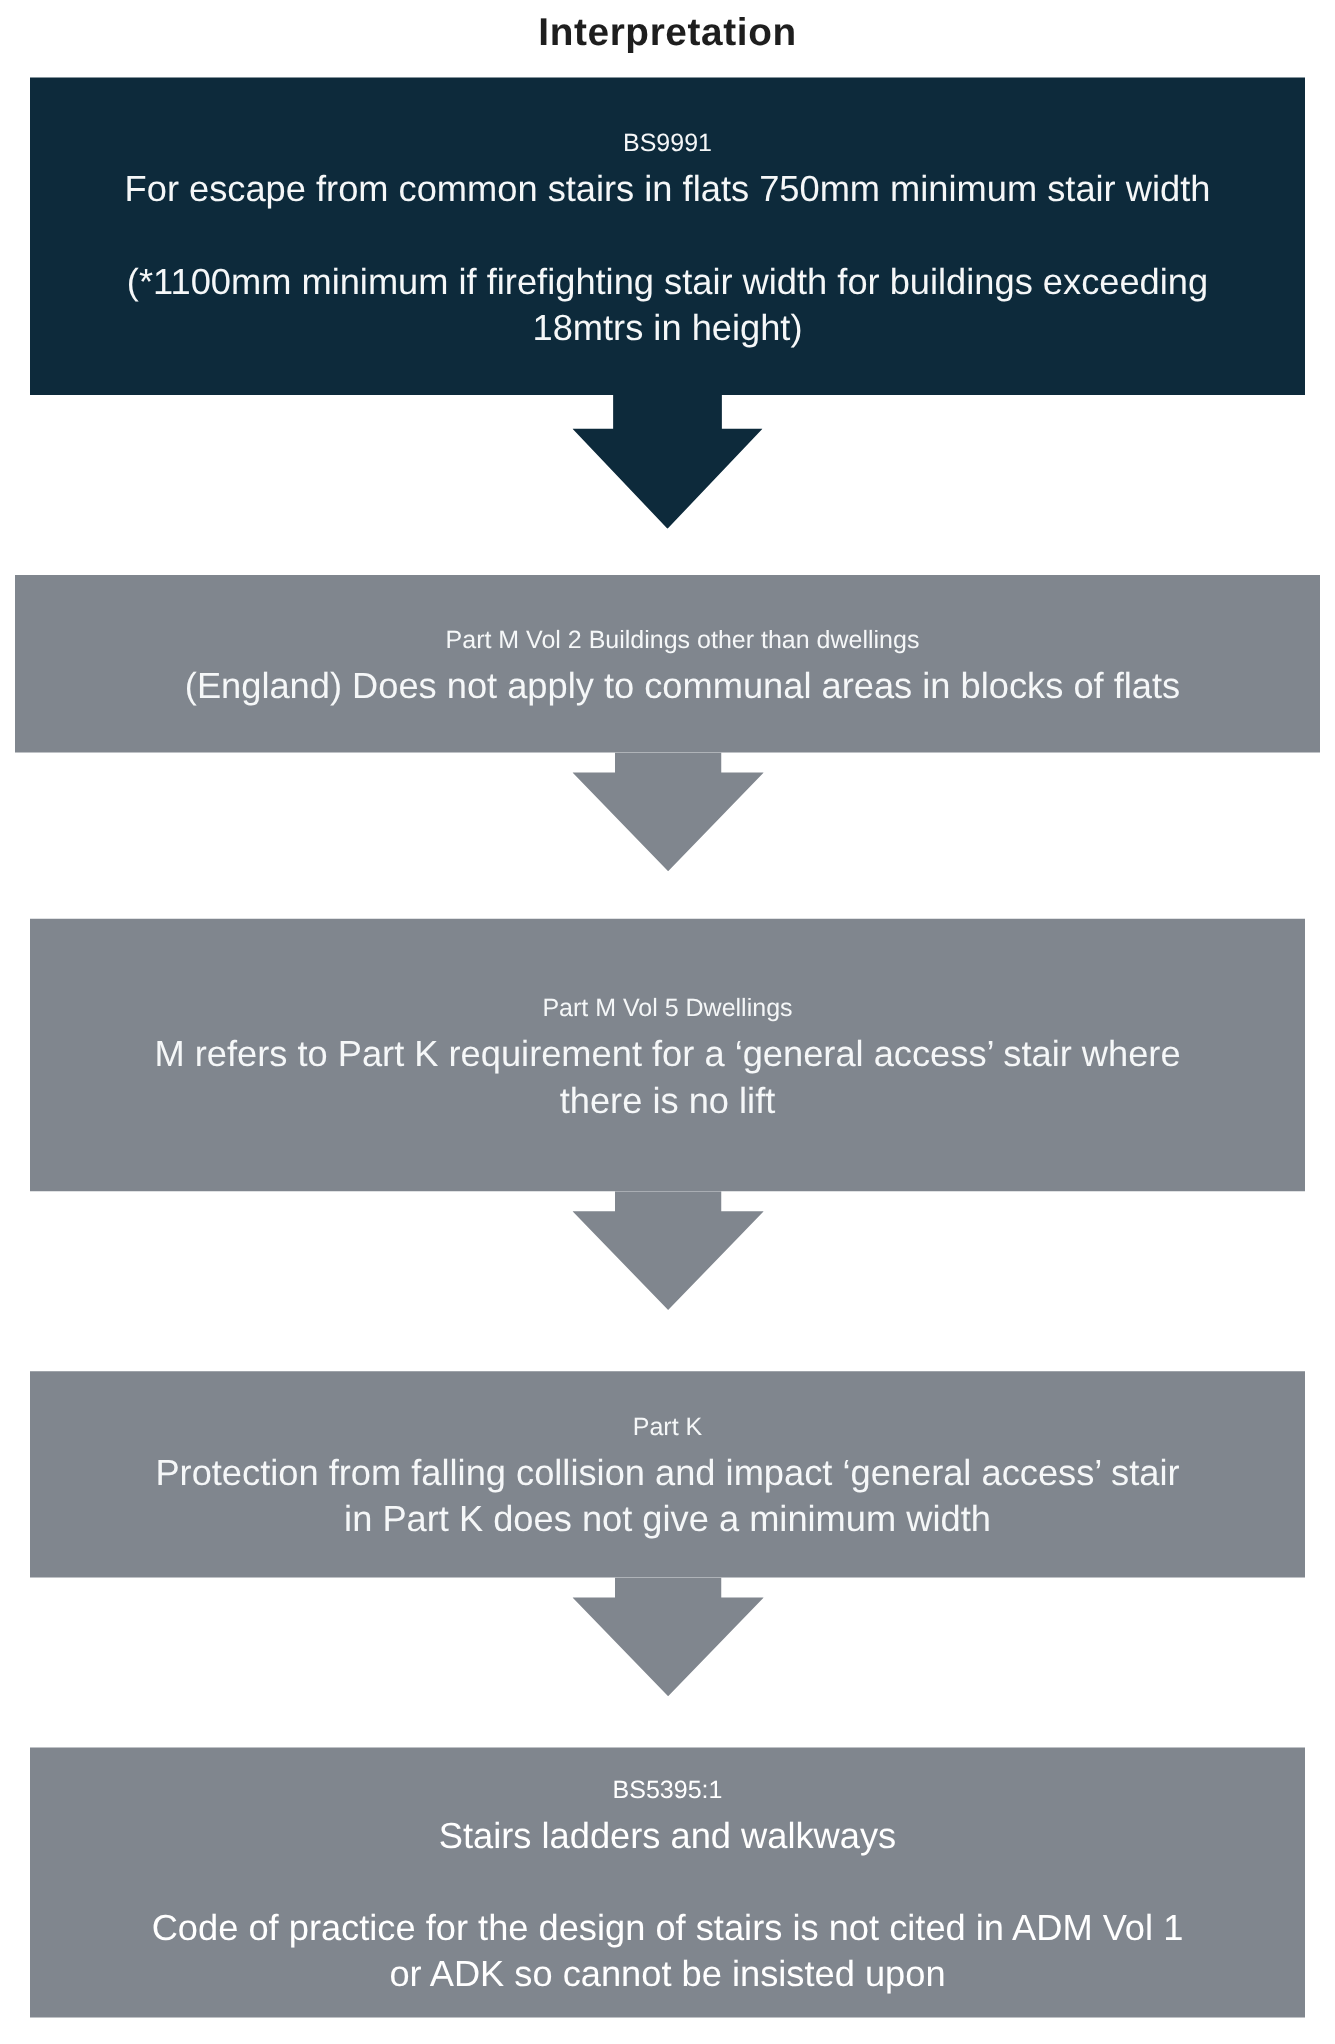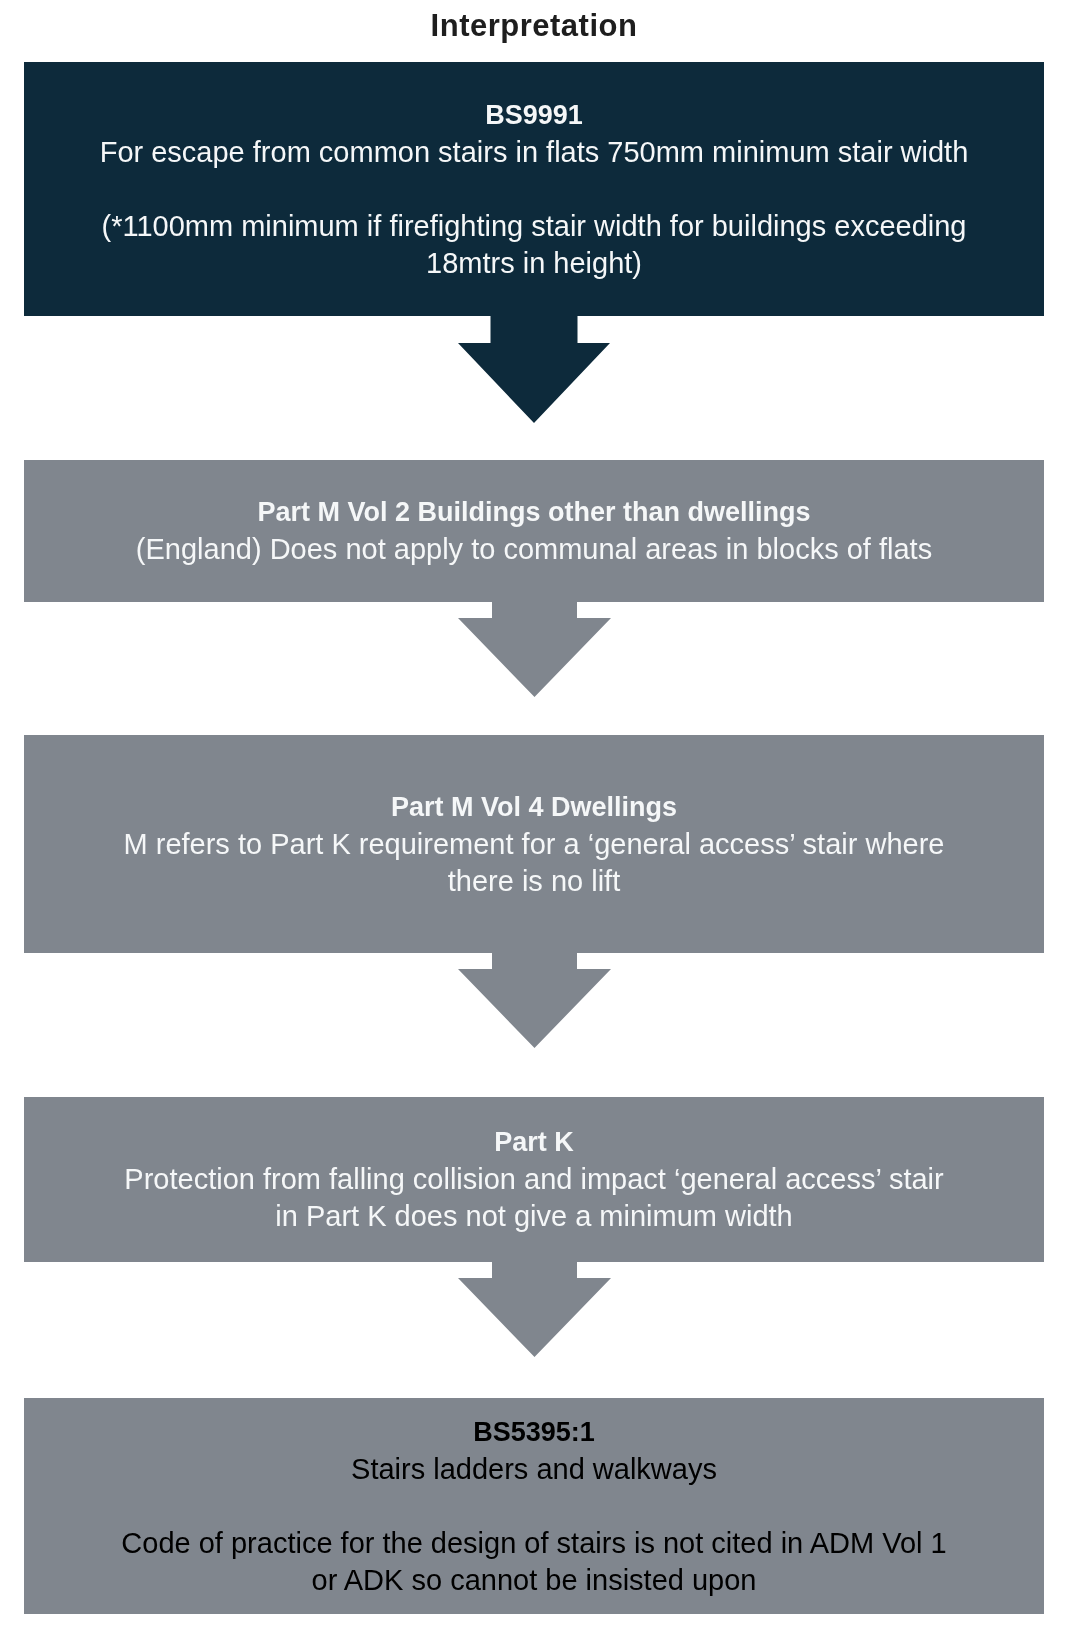--- a/index.html
+++ b/index.html
@@ -28,24 +28,24 @@
   }
   .box {
     width: 1020px;
     margin: 0 auto;
     display: flex;
     flex-direction: column;
     justify-content: center;
     text-align: center;
   }
   .box .heading {
-    font-size: 27px;
+    font-size: 20px;
     line-height: 37px;
     min-height: 37px;
-    font-weight: 700;
+    font-weight: 400;
   }
   .box .line {
     font-size: 29px;
     line-height: 37px;
     min-height: 37px;
     font-weight: 400;
   }
   .box-1 { margin-top: 18px; height: 254px; }
   .box-2 { margin-top: 37px; height: 142px; }
   .box-3 { margin-top: 38px; height: 218px; }
@@ -68,50 +68,50 @@
     <div class="line">For escape from common stairs in flats 750mm minimum stair width</div>
     <div class="line"></div>
     <div class="line">(*1100mm minimum if firefighting stair width for buildings exceeding</div>
     <div class="line">18mtrs in height)</div>
   </section>
 
   <svg class="arrow" width="152" height="107" viewBox="0 0 152 107">
     <polygon points="32.5,0 119.5,0 119.5,27 152,27 76,107 0,27 32.5,27" fill="#0d2a3b"></polygon>
   </svg>
 
-  <section class="box box-2" style="background-color: rgb(128, 134, 142); color: rgb(245, 247, 248);">
+  <section class="box box-2" style="background-color: rgb(128, 134, 142); color: rgb(245, 247, 248); padding-left: 24px;">
     <div class="heading">Part M Vol 2 Buildings other than dwellings</div>
     <div class="line">(England) Does not apply to communal areas in blocks of flats</div>
   </section>
 
   <svg class="arrow" width="153" height="95" viewBox="0 0 153 95">
     <polygon points="34,0 119,0 119,16 153,16 76.5,95 0,16 34,16" fill="#80868e"></polygon>
   </svg>
 
   <section class="box box-3" style="background-color: rgb(128, 134, 142); color: rgb(245, 247, 248);">
-    <div class="heading">Part M Vol 4 Dwellings</div>
+    <div class="heading">Part M Vol 5 Dwellings</div>
     <div class="line">M refers to Part K requirement for a ‘general access’ stair where</div>
     <div class="line">there is no lift</div>
   </section>
 
   <svg class="arrow" width="153" height="95" viewBox="0 0 153 95">
     <polygon points="34,0 119,0 119,16 153,16 76.5,95 0,16 34,16" fill="#80868e"></polygon>
   </svg>
 
   <section class="box box-4" style="background-color: rgb(128, 134, 142); color: rgb(245, 247, 248);">
     <div class="heading">Part K</div>
     <div class="line">Protection from falling collision and impact ‘general access’ stair</div>
     <div class="line">in Part K does not give a minimum width</div>
   </section>
 
   <svg class="arrow" width="153" height="95" viewBox="0 0 153 95">
     <polygon points="34,0 119,0 119,16 153,16 76.5,95 0,16 34,16" fill="#80868e"></polygon>
   </svg>
 
-  <section class="box box-5" style="background-color: rgb(128, 134, 142); color: #000000;">
+  <section class="box box-5" style="background-color: rgb(128, 134, 142); color: #ffffff;">
     <div class="heading">BS5395:1</div>
     <div class="line">Stairs ladders and walkways</div>
     <div class="line"></div>
     <div class="line">Code of practice for the design of stairs is not cited in ADM Vol 1</div>
     <div class="line">or ADK so cannot be insisted upon</div>
   </section>
 
 </div>
 
 </body></html>

